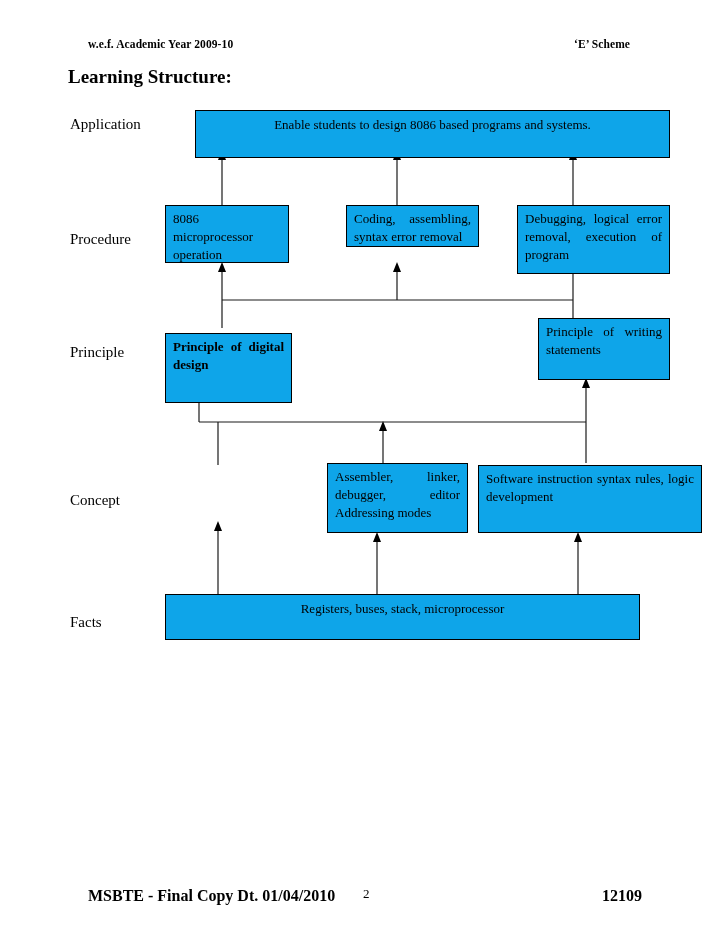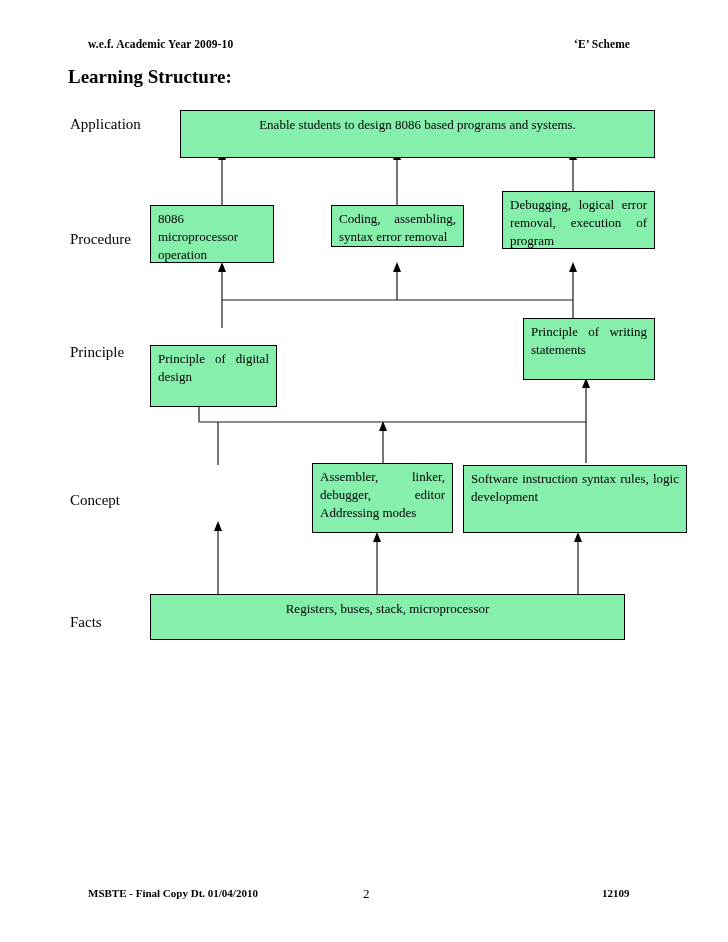--- a/index.html
+++ b/index.html
@@ -51,25 +51,26 @@
     font-size: 15px;
     white-space: nowrap;
     line-height: 1;
   }
 
   
   .box {
     position: absolute;
     box-sizing: border-box;
     border: 1px solid #000000;
-    background: #86efac;
+    background: #0ea5e9;
     font-size: 13px;
     line-height: 1.38;
     padding: 4px 7px 3px 7px;
     overflow: hidden;
+    margin-left: 15px;
   }
   .box .txt { display: block; }
   .just .txt  { text-align: justify; text-align-last: left; }
   .ctr  .txt  { text-align: center; }
 
   
   .box.toppad { padding-top: 5px; }
 
   
   svg.links {
@@ -79,21 +80,21 @@
     height: 942px;
     pointer-events: none;
   }
   svg.links line { stroke: #1a1a1a; stroke-width: 1.2; }
   svg.links polygon { fill: #000000; }
 
   
   .ftr {
     position: absolute;
     top: 887px;
-    font-size: 11px;
+    font-size: 16px;
     white-space: nowrap;
   }
   .ftr-left  { left: 88px; font-weight: bold; }
   .ftr-page  { left: 363px; font-weight: normal; font-size: 13px; top: 886px; }
   .ftr-right { left: 602px; font-weight: bold; }
 </style>
 </head>
 <body>
 
 <div class="page">
@@ -159,25 +160,25 @@
   </div>
 
   <div class="box just" style="left:150px; top:205px; width:124px; height:58px;">
     <span class="txt">8086 microprocessor operation</span>
   </div>
 
   <div class="box just" style="left:331px; top:205px; width:133px; height:42px;">
     <span class="txt">Coding, assembling, syntax error removal</span>
   </div>
 
-  <div class="box just" style="left:502px; top:191px; width:153px; height:58px;">
+  <div class="box just" style="left:502px; top:205px; width:153px; height:69px;">
     <span class="txt">Debugging, logical error removal, execution of program</span>
   </div>
 
-  <div class="box just" style="left:150px; top:345px; width:127px; height:62px;">
+  <div class="box just" style="left:150px; top:333px; width:127px; height:70px;font-weight:bold;">
     <span class="txt">Principle of digital design</span>
   </div>
 
   <div class="box just" style="left:523px; top:318px; width:132px; height:62px;">
     <span class="txt">Principle of writing statements</span>
   </div>
 
 
   <div class="box just" style="left:312px; top:463px; width:141px; height:70px;">
     <span class="txt">Assembler, linker, debugger, editor Addressing modes</span>

